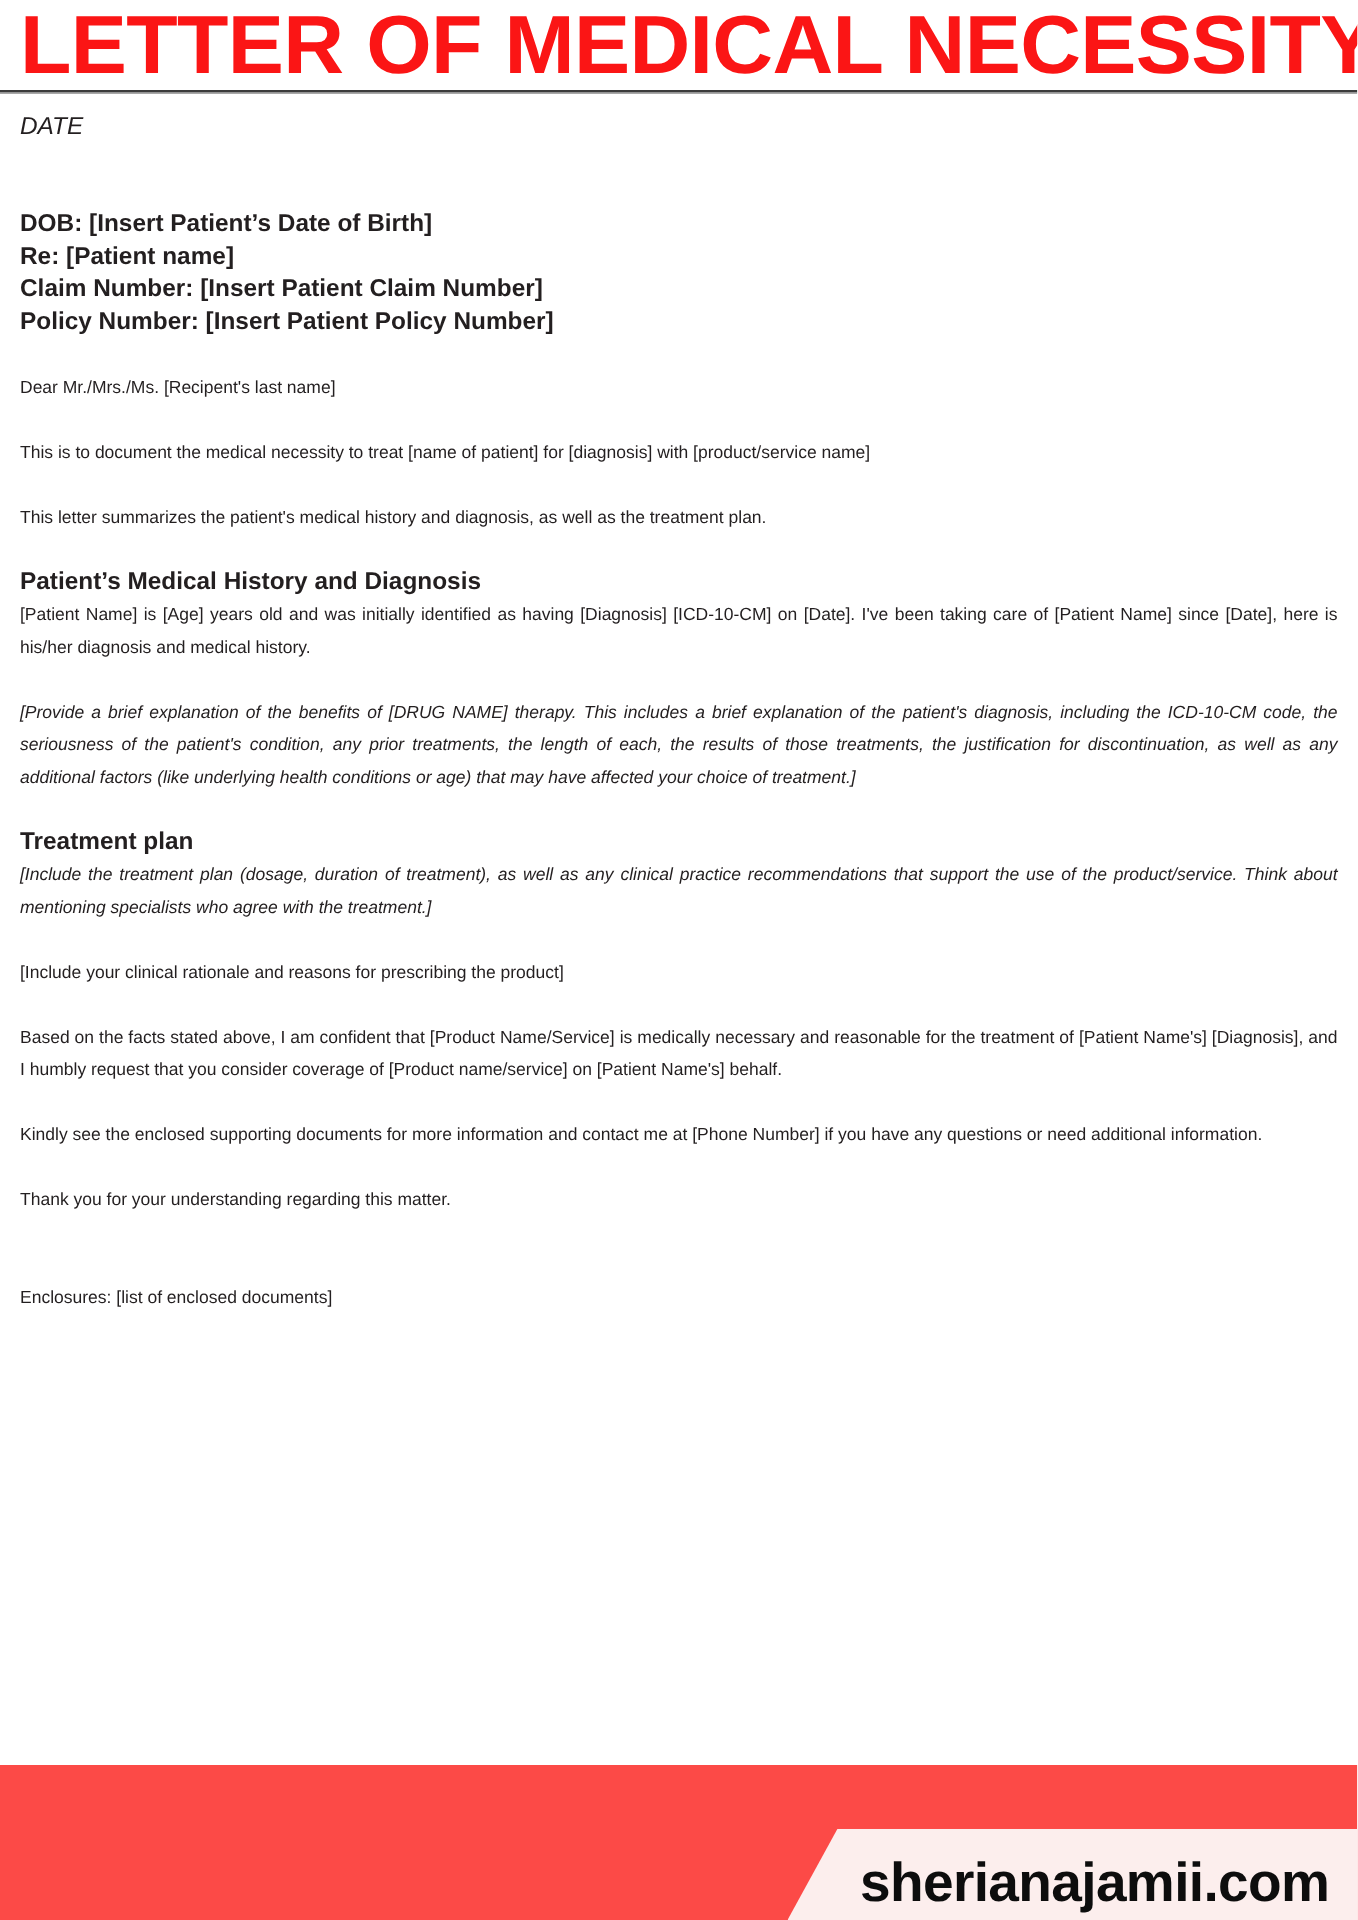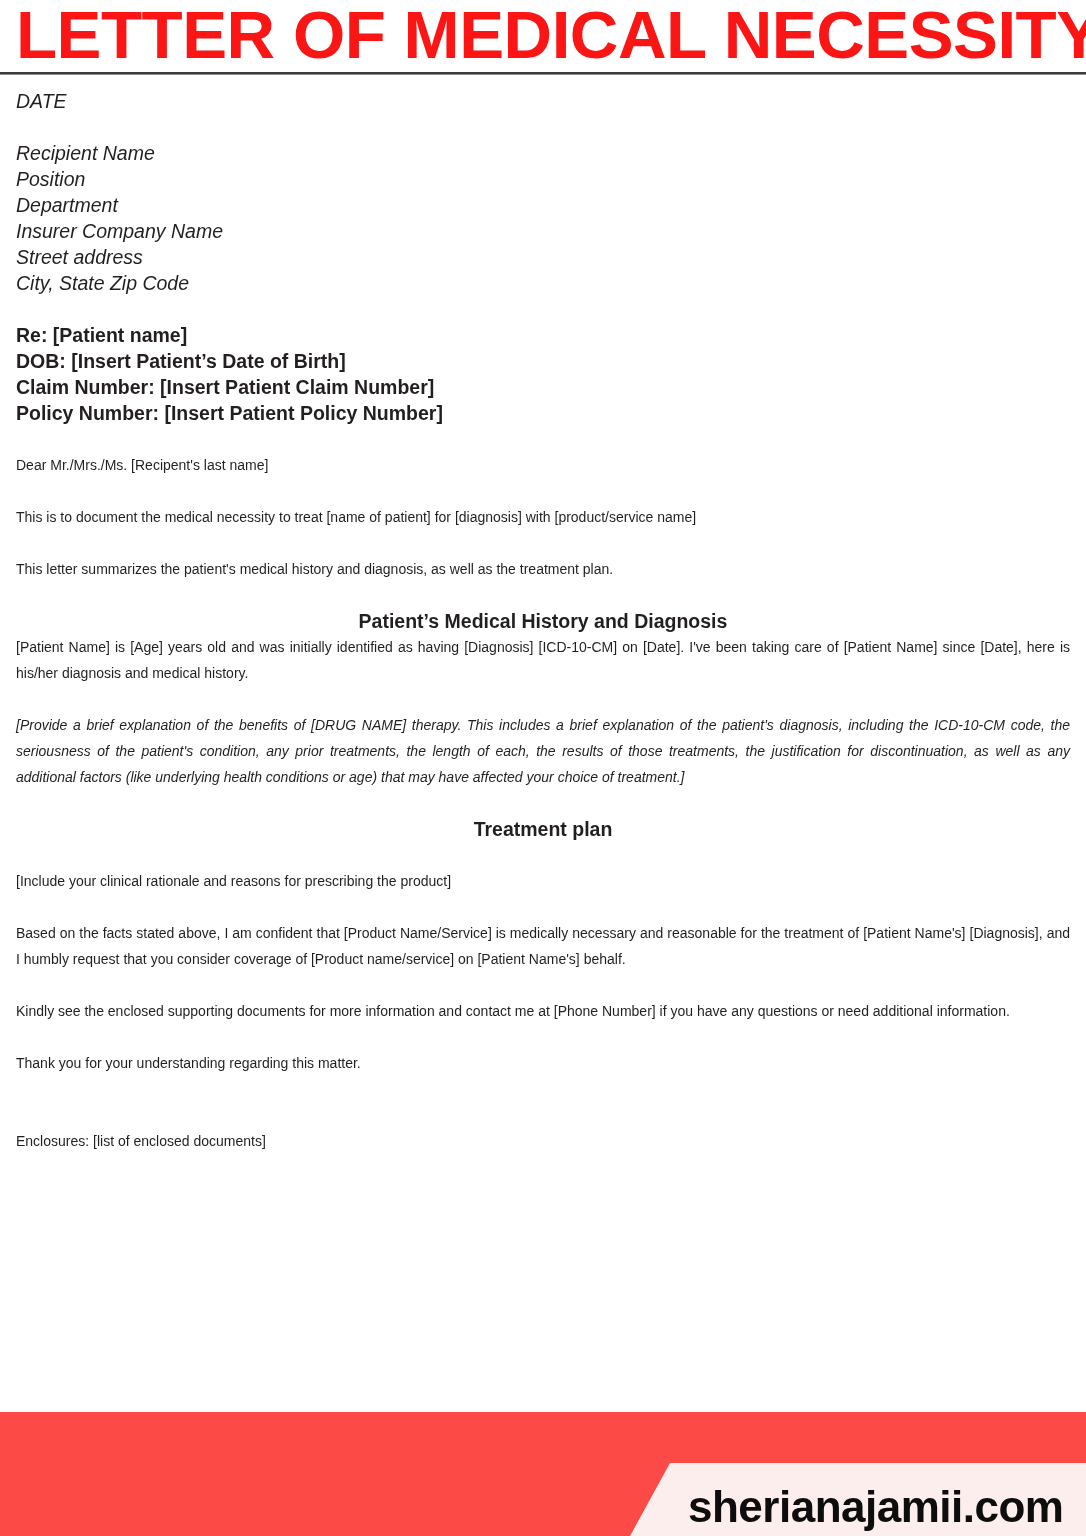--- a/index.html
+++ b/index.html
@@ -97,21 +97,20 @@
 
   .para-plain {
     font-size: 19.5px;
     line-height: 26px;
   }
 
   .section-head {
     font-weight: 700;
     font-size: 19.5px;
     line-height: 26px;
-    text-align: center;
   }
 
   .para-italic {
     font-style: italic;
     font-size: 19.5px;
     line-height: 26px;
     text-align: justify;
     text-justify: inter-word;
   }
 
@@ -162,34 +161,26 @@
     <h1 class="doc-title">LETTER OF MEDICAL NECESSITY</h1>
   </div>
   <div class="title-rule"></div>
 
   <div class="letter">
 
     <div class="addr-line">DATE</div>
 
     <div class="gap-sm"></div>
 
+
+    <div class="gap-sm"></div>
+
     <div class="block">
-      <div class="addr-line">Recipient Name</div>
-      <div class="addr-line">Position</div>
-      <div class="addr-line">Department</div>
-      <div class="addr-line">Insurer Company Name</div>
-      <div class="addr-line">Street address</div>
-      <div class="addr-line">City, State Zip Code</div>
-    </div>
-
-    <div class="gap-sm"></div>
-
-    <div class="block">
+      <div class="ref-line">DOB: [Insert Patient’s Date of Birth]</div>
       <div class="ref-line">Re: [Patient name]</div>
-      <div class="ref-line">DOB: [Insert Patient’s Date of Birth]</div>
       <div class="ref-line">Claim Number: [Insert Patient Claim Number]</div>
       <div class="ref-line">Policy Number: [Insert Patient Policy Number]</div>
     </div>
 
     <div class="gap-sm"></div>
 
     <p class="para-plain">Dear Mr./Mrs./Ms. [Recipent's last name]</p>
 
     <div class="gap-sm"></div>
 
@@ -204,20 +195,21 @@
     <div class="section-head">Patient’s Medical History and Diagnosis</div>
     <p class="para">[Patient Name] is [Age] years old and was initially identified as having [Diagnosis] [ICD-10-CM] on [Date]. I've been taking care of [Patient Name] since [Date], here is his/her diagnosis and medical history.</p>
 
     <div class="gap-sm"></div>
 
     <p class="para-italic">[Provide a brief explanation of the benefits of [DRUG NAME] therapy. This includes a brief explanation of the patient's diagnosis, including the ICD-10-CM code, the seriousness of the patient's condition, any prior treatments, the length of each, the results of those treatments, the justification for discontinuation, as well as any additional factors (like underlying health conditions or age) that may have affected your choice of treatment.]</p>
 
     <div class="gap-sm"></div>
 
     <div class="section-head">Treatment plan</div>
+    <p class="para-italic">[Include the treatment plan (dosage, duration of treatment), as well as any clinical practice recommendations that support the use of the product/service. Think about mentioning specialists who agree with the treatment.]</p>
 
     <div class="gap-sm"></div>
 
     <p class="para-italic-plain">[Include your clinical rationale and reasons for prescribing the product]</p>
 
     <div class="gap-sm"></div>
 
     <p class="para">Based on the facts stated above, I am confident that [Product Name/Service] is medically necessary and reasonable for the treatment of [Patient Name's] [Diagnosis], and I humbly request that you consider coverage of [Product name/service] on [Patient Name's] behalf.</p>
 
     <div class="gap-sm"></div>

